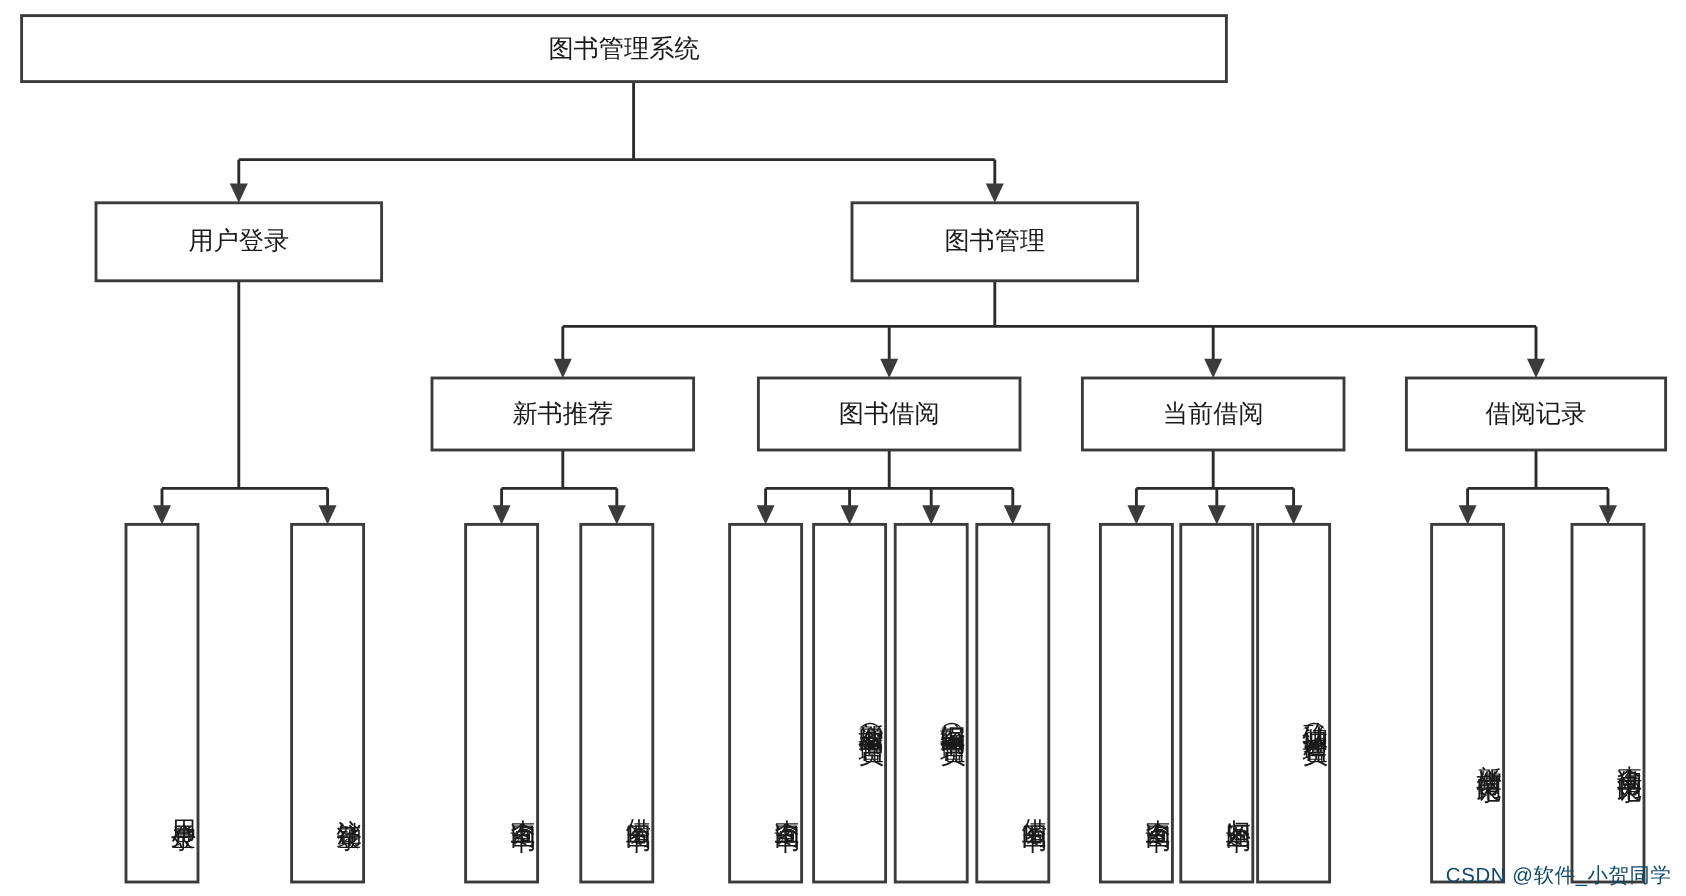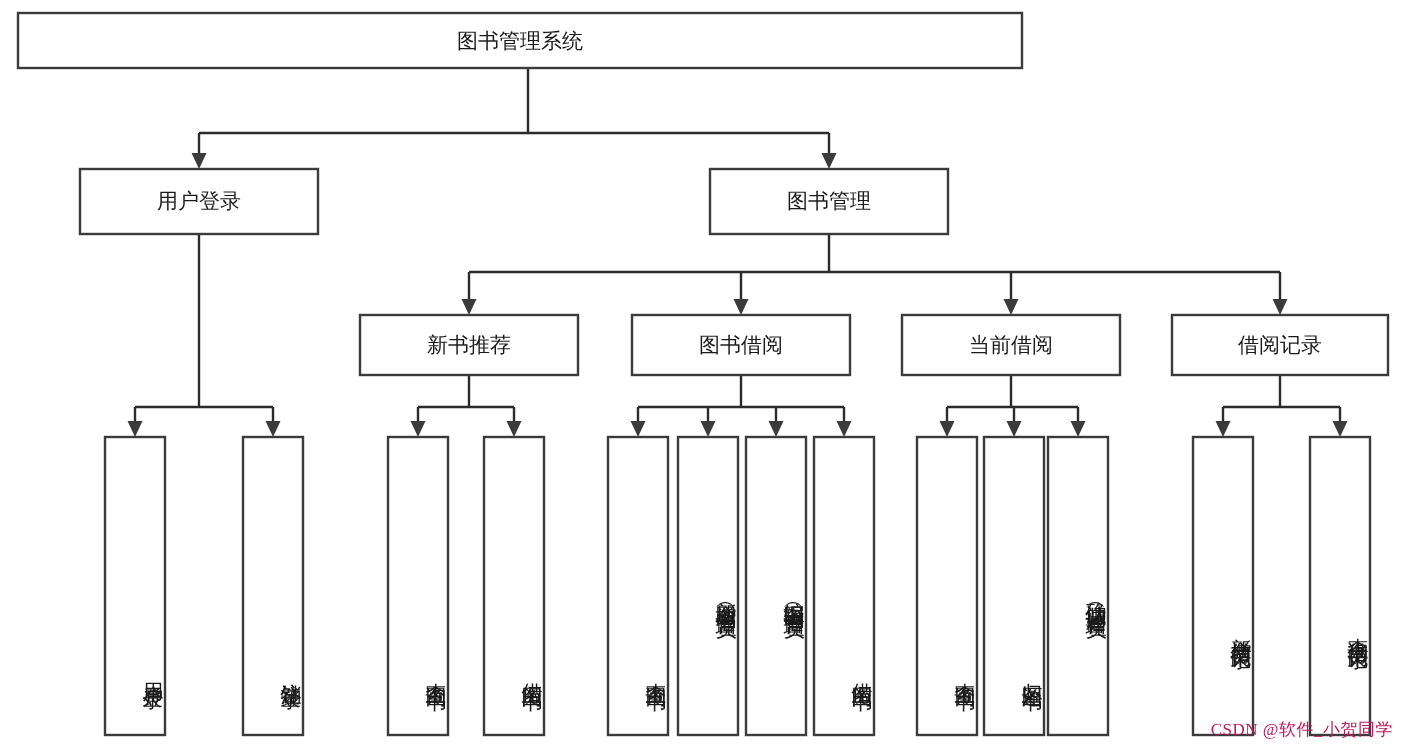--- a/index.html
+++ b/index.html
@@ -62,23 +62,23 @@
     text-align: center;
     display: flex;
     align-items: flex-start;
     justify-content: center;
     pointer-events: none;
   }
   .watermark {
     position: absolute;
     right: 12px;
     bottom: 6px;
-    font-family: Liberation Serif, serif;
+    font-family: Liberation Sans, sans-serif;
     font-size: 17px;
-    color: #be185d;
+    color: #0c4a6e;
     letter-spacing: 0.5px;
     white-space: nowrap;
   }
 </style>
 </head>
 <body>
 
 <div id="diagram-root">
 
   <svg id="diagram-canvas" viewBox="0 0 1405 747">

